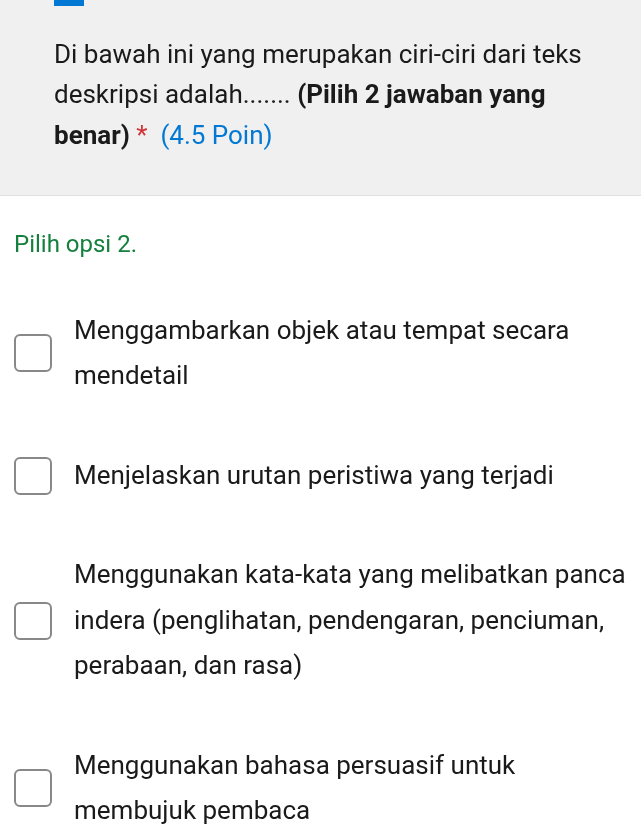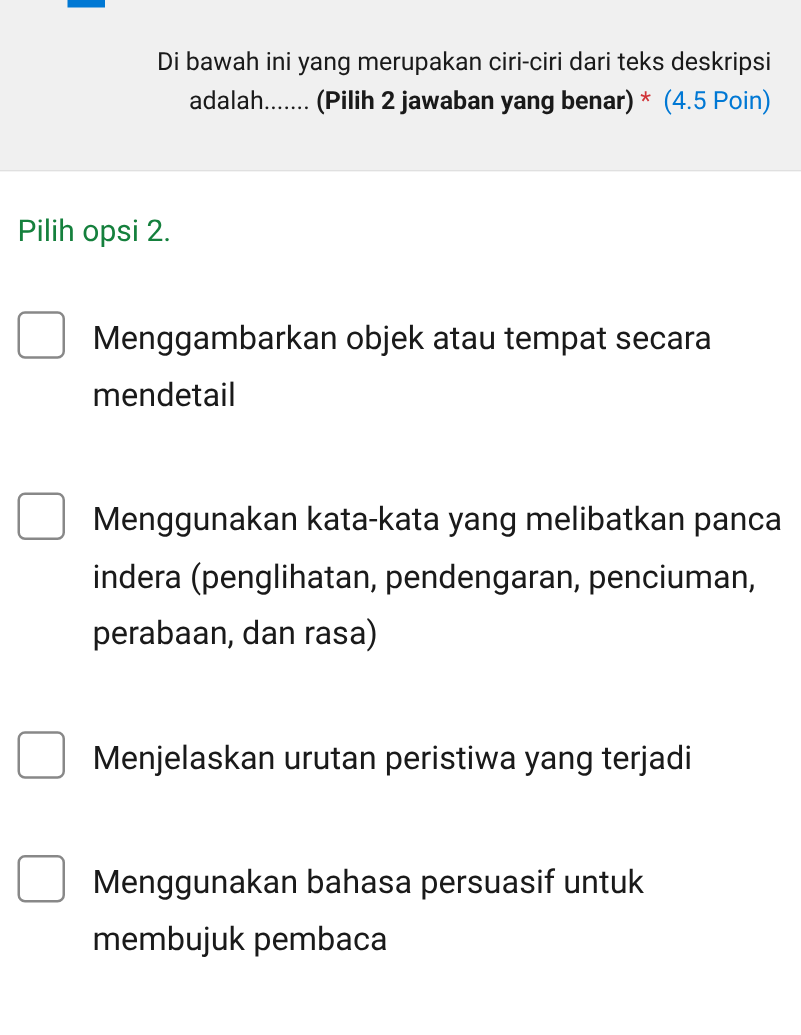--- a/index.html
+++ b/index.html
@@ -20,25 +20,24 @@
       border-bottom: 1px solid #e0e0e0;
     }
     .blue-marker {
       width: 30px;
       height: 6px;
       background: #0078d4;
       margin-left: 30px;
       margin-bottom: 28px;
     }
     .question-text {
-      font-size: 20px;
+      font-size: 26px;
       line-height: 1.55;
       color: #1a1a1a;
       padding-left: 30px;
-      text-align: right;
     }
     .question-text .bold {
       font-weight: 700;
     }
     .required {
       color: #d13438;
       font-weight: 400;
     }
     .points {
       color: #0078d4;
@@ -47,21 +46,21 @@
     .options-container {
       padding: 34px 14px 0 14px;
     }
     .instruction {
       font-size: 24px;
       color: #15803d;
       margin-bottom: 50px;
     }
     .option {
       display: flex;
-      align-items: flex-start;
+      align-items: center;
       margin-bottom: 54px;
       gap: 22px;
     }
     .checkbox {
       width: 38px;
       height: 38px;
       border: 2px solid #888888;
       border-radius: 6px;
       flex-shrink: 0;
       background: #ffffff;
@@ -89,25 +88,25 @@
 <div class="options-container">
   <div class="instruction">Pilih opsi 2.</div>
 
   <div class="option">
     <div class="checkbox"></div>
     <div class="option-label">Menggambarkan objek atau tempat secara mendetail</div>
   </div>
 
   <div class="option">
     <div class="checkbox"></div>
-    <div class="option-label">Menggunakan kata-kata yang melibatkan panca indera (penglihatan, pendengaran, penciuman, perabaan, dan rasa)</div>
+    <div class="option-label">Menjelaskan urutan peristiwa yang terjadi</div>
   </div>
 
   <div class="option">
     <div class="checkbox"></div>
-    <div class="option-label">Menjelaskan urutan peristiwa yang terjadi</div>
+    <div class="option-label">Menggunakan kata-kata yang melibatkan panca indera (penglihatan, pendengaran, penciuman, perabaan, dan rasa)</div>
   </div>
 
   <div class="option">
     <div class="checkbox"></div>
     <div class="option-label">Menggunakan bahasa persuasif untuk membujuk pembaca</div>
   </div>
 </div>
 
 </body></html>

